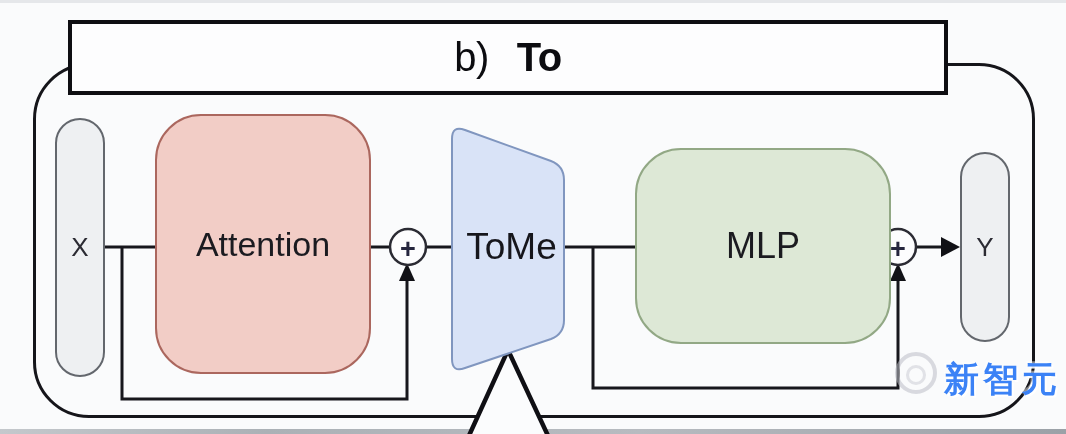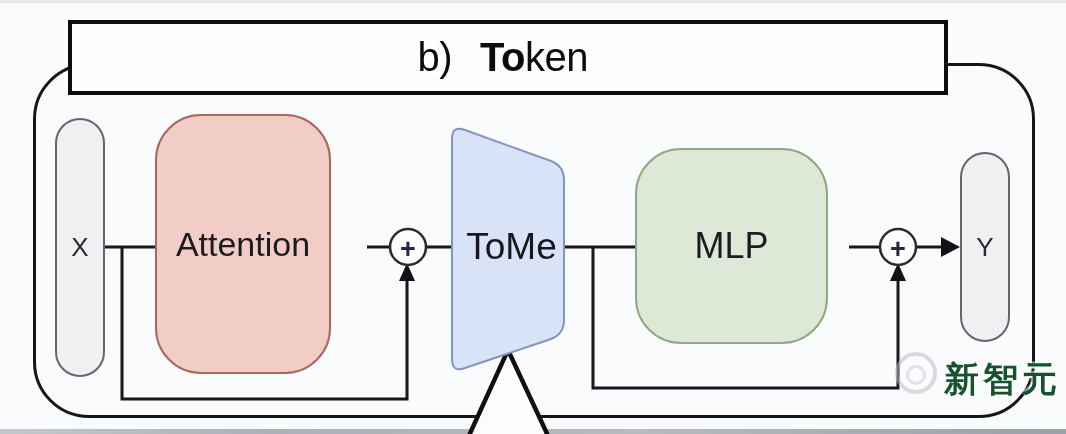--- a/index.html
+++ b/index.html
@@ -34,42 +34,42 @@
     box-sizing:border-box;display:flex;align-items:center;justify-content:center;
     font-size:26px;color:#2b2b33;z-index:3;
   }
   .pill-x{left:55px;top:118px;width:50px;height:259px;}
   .pill-y{left:960px;top:152px;width:50px;height:190px;}
   .block{
     position:absolute;box-sizing:border-box;border-radius:46px;
     display:flex;align-items:center;justify-content:center;z-index:3;color:#1b1b20;
   }
   .block-attention{
-    left:155px;top:114px;width:176px;height:260px;
+    left:155px;top:114px;width:216px;height:260px;
     background:#f2cdc6;border:2px solid #ab675e;font-size:34px;
   }
   .block-mlp{
-    left:635px;top:148px;width:193px;height:196px;
+    left:635px;top:148px;width:256px;height:196px;
     background:#dde8d6;border:2px solid #92a885;font-size:36px;
   }
   .tome-label{
     position:absolute;left:452px;top:225px;width:119px;height:44px;
     display:flex;align-items:center;justify-content:center;
     font-size:37px;color:#16161c;z-index:4;
   }
   
   .watermark{position:absolute;left:862px;top:348px;width:195px;height:55px;z-index:5;}
   .wm-icon{
     position:absolute;left:33px;top:4px;width:42px;height:42px;border-radius:50%;
     border:4px solid rgba(188,190,198,.55);box-sizing:border-box;
   }
   .wm-icon:after{content:"";position:absolute;left:7px;top:9px;width:14px;height:14px;
     border-radius:50%;border:3px solid rgba(200,202,210,.5);}
   .wm-text{
-    position:absolute;left:82px;top:8px;font-size:35px;font-weight:bold;color:#14532d;
+    position:absolute;left:82px;top:8px;font-size:35px;font-weight:bold;color:#3b82f6;
     letter-spacing:4px;white-space:nowrap;
     text-shadow:2px 2px 0 rgba(255,255,255,.9), -2px -2px 0 rgba(255,255,255,.45), 0 0 2px rgba(255,255,255,.6);
   }
 </style>
 </head>
 <body>
 
 <div id="canvas">
 
   <div class="top-strip"></div>
@@ -108,21 +108,21 @@
              Q 452,373 452,359
              Z" fill="#d9e3f7" stroke="#8096bf" stroke-width="2"></path>
 
     <circle cx="408" cy="247" r="18" fill="#fdfdfe" stroke="#2b2b33" stroke-width="2.5"></circle>
     <text x="408" y="249" text-anchor="middle" dominant-baseline="central" font-size="27" font-weight="bold" fill="#26263e">+</text>
     <circle cx="898" cy="247" r="18" fill="#fdfdfe" stroke="#2b2b33" stroke-width="2.5"></circle>
     <text x="898" y="249" text-anchor="middle" dominant-baseline="central" font-size="27" font-weight="bold" fill="#26263e">+</text>
   </svg>
 
   <div class="title-box">
-    <span class="prefix">b)</span><b>To</b><span>ken </span>
+    <span class="prefix">b)</span><b>To</b>
   </div>
 
   <div class="pill pill-x">
     <span>X</span>
   </div>
 
   <div class="block block-attention">
     <span>Attention</span>
   </div>
 

